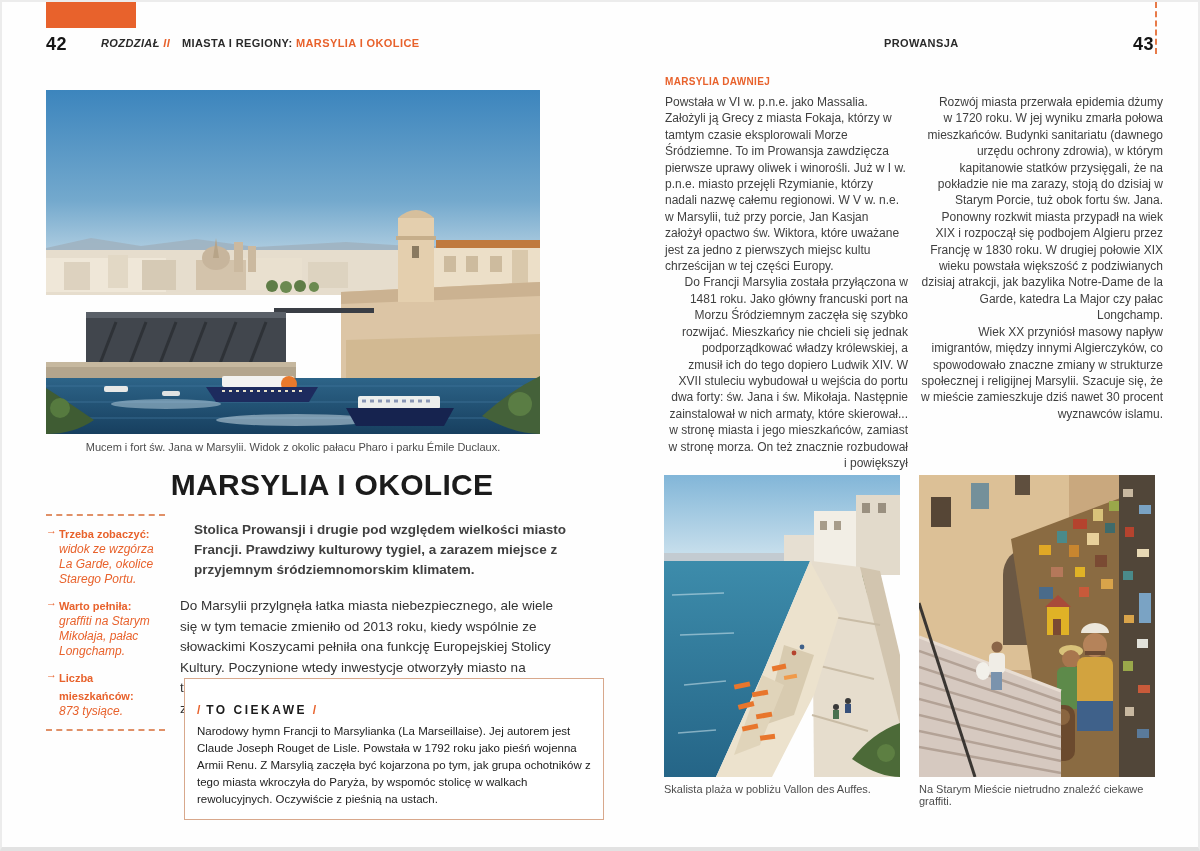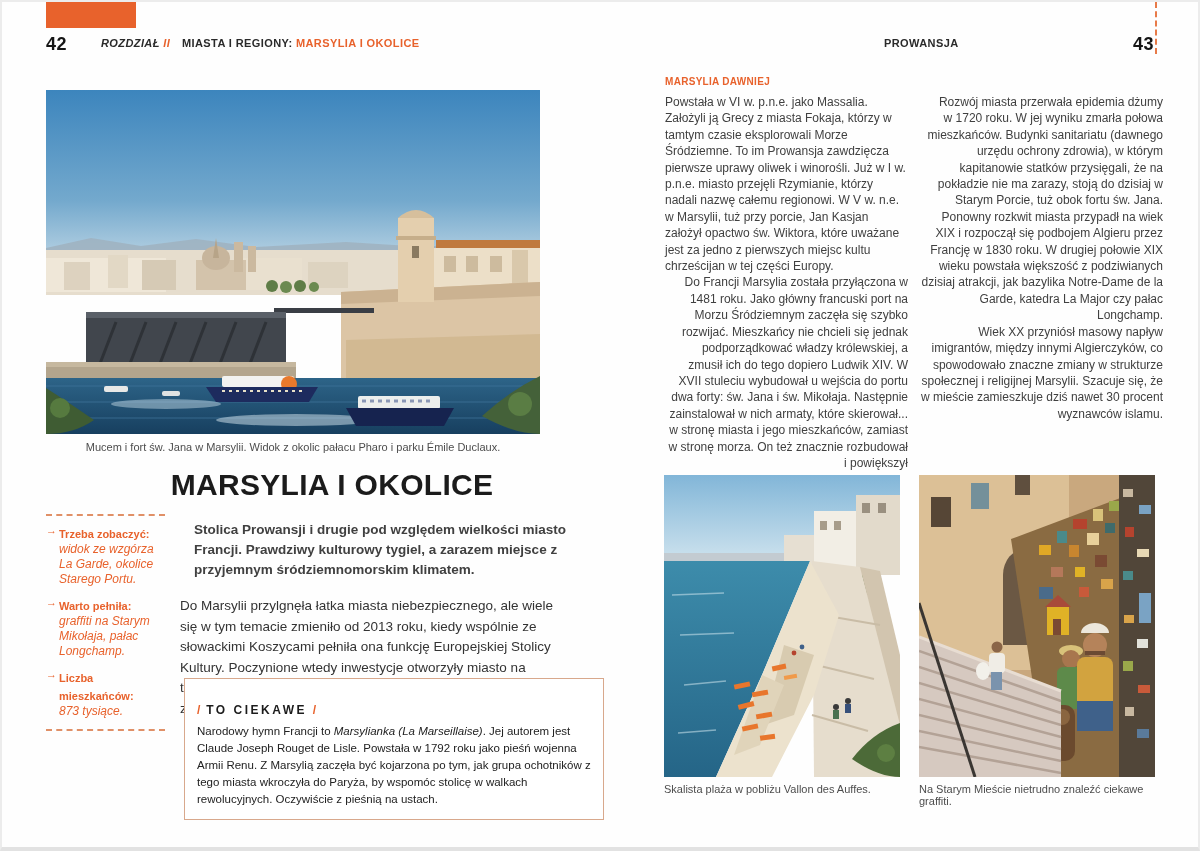--- a/index.html
+++ b/index.html
@@ -41,21 +41,21 @@
   .sb-label { font-size:11px; font-weight:bold; line-height:15px; }
   .sb-text { font-size:12px; font-style:italic; line-height:15px; }
 
   
   .factbox { left:182px; top:676px; width:420px; border:1px solid #d8a88c;
     padding:24px 12px 11px 12px; background:#fff; }
   .factbox-header { font-size:12px; font-weight:bold; letter-spacing:2.5px;
     color:#1c1c1c; margin-bottom:6px; }
   .factbox-header .slash { color:#e8622c; letter-spacing:0; }
   .factbox-text { font-size:11.5px; line-height:17px; color:#222; }
-  .factbox-text .it { font-style:italic; }
+  .factbox-text .it { }
 
   
   .art-heading { left:663px; top:74px; width:245px; font-size:10px;
     font-weight:bold; letter-spacing:.3px; color:#e8622c; }
   .col { width:243px; font-size:12px; line-height:16.4px; color:#404040; }
   .col-1 { left:663px; top:92px; }
   .col-2 { left:918px; top:92px; }
   .col p.indent { text-indent:12px;text-align:right; }
 
   

